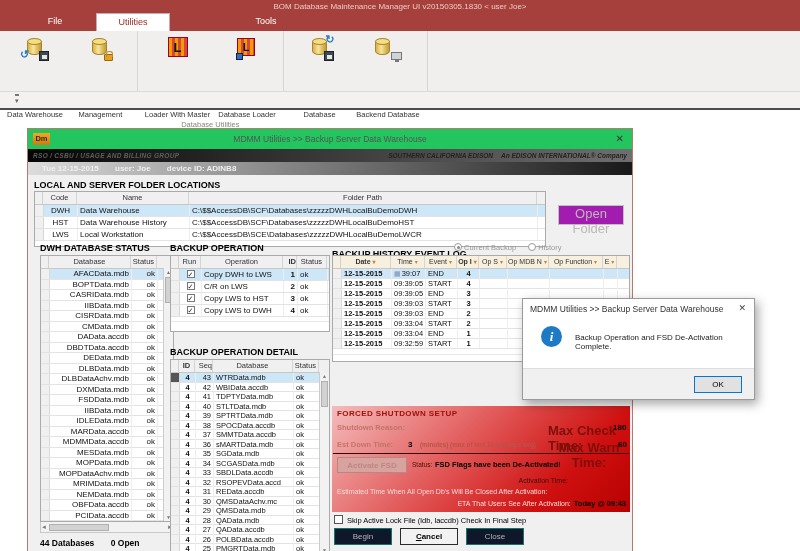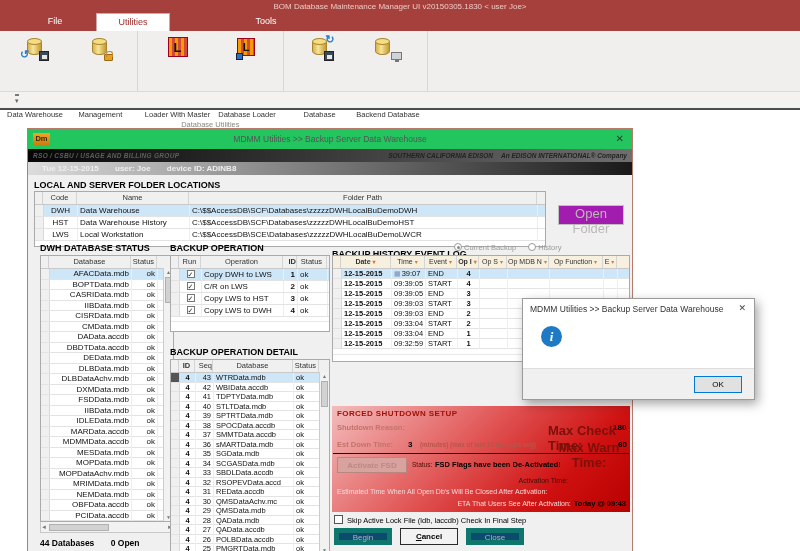--- a/index.html
+++ b/index.html
@@ -69,21 +69,21 @@
   .gridfill { background:repeating-linear-gradient(to bottom,#fff 0 10px,#e8e8e8 10px 11px); }
 
   
   .folders { position:absolute; left:6px; top:62px; width:512px; height:56px; }
   .folders .c0 { width:34px; text-align:center; }
   .folders .c1 { width:112px; }
   .folders .c2 { width:348px; }
   .open-folder { position:absolute; left:530px; top:76px; width:66px; height:20px; background:#a21caf; border:1px solid #c0c0c0; color:#bcb8b6; font-size:13px; }
 
   
-  .dbtn { background:#0c4a6e; border:5px solid #0f766e; color:#b4b4b4; font-size:8px; }
+  .dbtn { background:#0f172a; border:1px solid #0f766e; color:#b4b4b4; font-size:8px; }
 
   
   .dwh-wrap { position:absolute; left:6px; top:114px; width:136px;padding-left:6px; }
   .dwh { width:134px; margin-top:1px; }
   .dwh .tbody { height:252px; overflow:hidden; }
   .dwh .tr { height:10.5px; }
   .dwh .td { height:10.5px; line-height:10.5px;text-align:right; }
   .dwh .c0 { width:82px; }
   .dwh .c1 { width:26px; }
   .dwh .th.c0 { width:82px; } .dwh .th.c1 { width:26px; }
@@ -789,17 +789,18 @@
   </div>
 </div>
 
 <div class="dialog">
   <div class="dlg-title">
     <span>MDMM Utilities &gt;&gt; Backup Server Data Warehouse</span>
     <span class="dlg-close">✕</span>
   </div>
   <div class="dlg-body">
     <span class="dlg-icon">i</span>
+    <span class="dlg-msg">Backup Operation and FSD De-Activation Complete.</span>
   </div>
   <div class="dlg-footer">
     <button class="dlg-ok">OK</button>
   </div>
 </div>
 
 </body></html>

